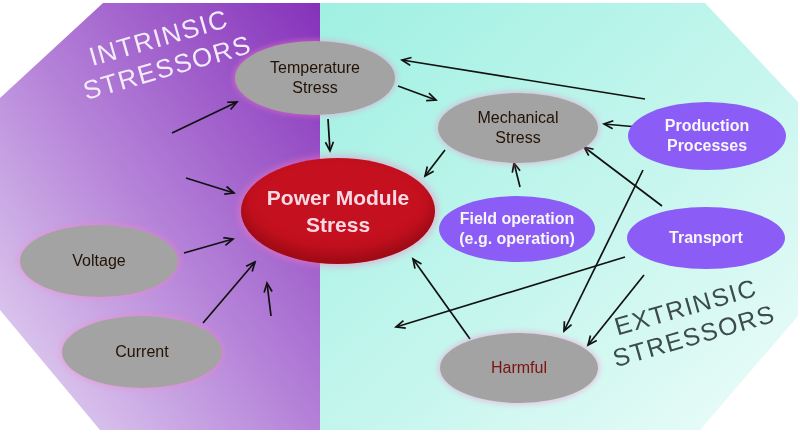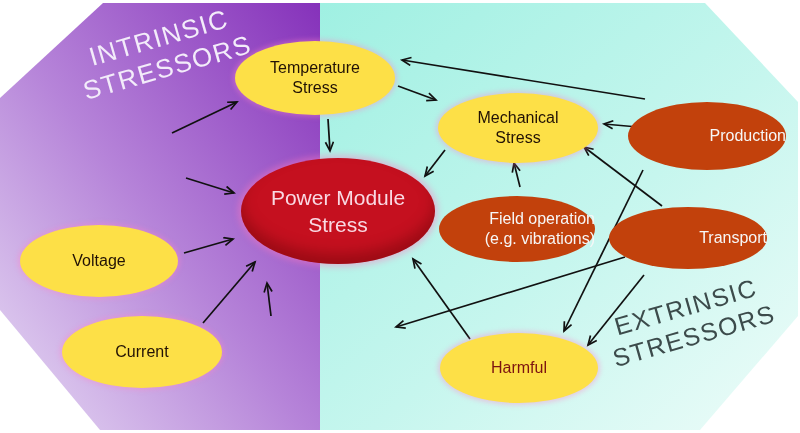--- a/index.html
+++ b/index.html
@@ -25,41 +25,41 @@
   }
   .zone-label.intrinsic { left:48px; top:22px; width:230px; color:#f3ecfa; }
   .zone-label.extrinsic { left:575px; top:292px; width:230px; color:#3c4b4b; font-size:25px; }
   svg.arrows { position:absolute; left:0; top:0; z-index:2; }
   .node {
     position:absolute; z-index:3; border-radius:50%;
     display:flex; flex-direction:column; justify-content:center; align-items:center;
     text-align:center; line-height:1.25; font-size:16px;
   }
   .node.yellow {
-    background:#fde047; color:#221205;
+    background:#a3a3a3; color:#221205;
     box-shadow: 0 0 5px 2px rgba(255,130,200,0.40);
     text-align: right;
   }
-  .node.dark { background:#c2410c; color:#f7f7f7; font-weight:400;align-items:flex-end; }
+  .node.dark { background:#8b5cf6; color:#f7f7f7; font-weight:700; }
   .node.red {
-    background:#c5101f; color:#f9d9e3; font-weight:400; font-size:21px; line-height:1.3;
+    background:#c5101f; color:#f9d9e3; font-weight:700; font-size:21px; line-height:1.3;
     box-shadow: 0 0 6px 3px rgba(255,120,190,0.45), inset 0 -10px 14px rgba(80,0,0,0.35);
   }
   .node.yellow.maroon-text { color:#7c1310; }
   .node.yellow.brown-text { color:#3a1508; }
   #node-temperature  { left:235px; top:41px;  width:160px; height:74px; }
   #node-switching    { left:24px;  top:127px; width:158px; height:70px; }
   #node-voltage      { left:20px;  top:225px; width:158px; height:72px; }
   #node-current      { left:62px;  top:316px; width:160px; height:72px; }
   #node-harmful      { left:241px; top:325px; width:157px; height:64px; }
   #node-mechanical   { left:438px; top:93px;  width:160px; height:70px; }
   #node-fieldop      { left:439px; top:196px; width:156px; height:66px; }
   #node-humidity     { left:440px; top:333px; width:158px; height:70px; }
   #node-production   { left:628px; top:102px; width:158px; height:68px; }
-  #node-transport    { left:609px; top:207px; width:158px; height:62px; }
+  #node-transport    { left:627px; top:207px; width:158px; height:62px; }
   #node-failure      { left:241px; top:158px; width:194px; height:106px; }
 </style>
 </head>
 <body>
 
 <div class="stage">
 
   <div class="octagon">
     <div class="half-left"></div>
     <div class="half-right"></div>
@@ -116,29 +116,30 @@
   </div>
 
 
   <div id="node-mechanical" class="node yellow">
     <span>Mechanical</span>
     <span>Stress</span>
   </div>
 
   <div id="node-fieldop" class="node dark">
     <span>Field operation</span>
-    <span>(e.g. vibrations)</span>
+    <span>(e.g. operation)</span>
   </div>
 
   <div id="node-humidity" class="node yellow maroon-text">
     <span>Harmful</span>
   </div>
 
   <div id="node-production" class="node dark">
     <span>Production</span>
+    <span>Processes</span>
   </div>
 
   <div id="node-transport" class="node dark">
     <span>Transport</span>
   </div>
 
   <div id="node-failure" class="node red">
     <span>Power Module</span>
     <span>Stress</span>
   </div>

